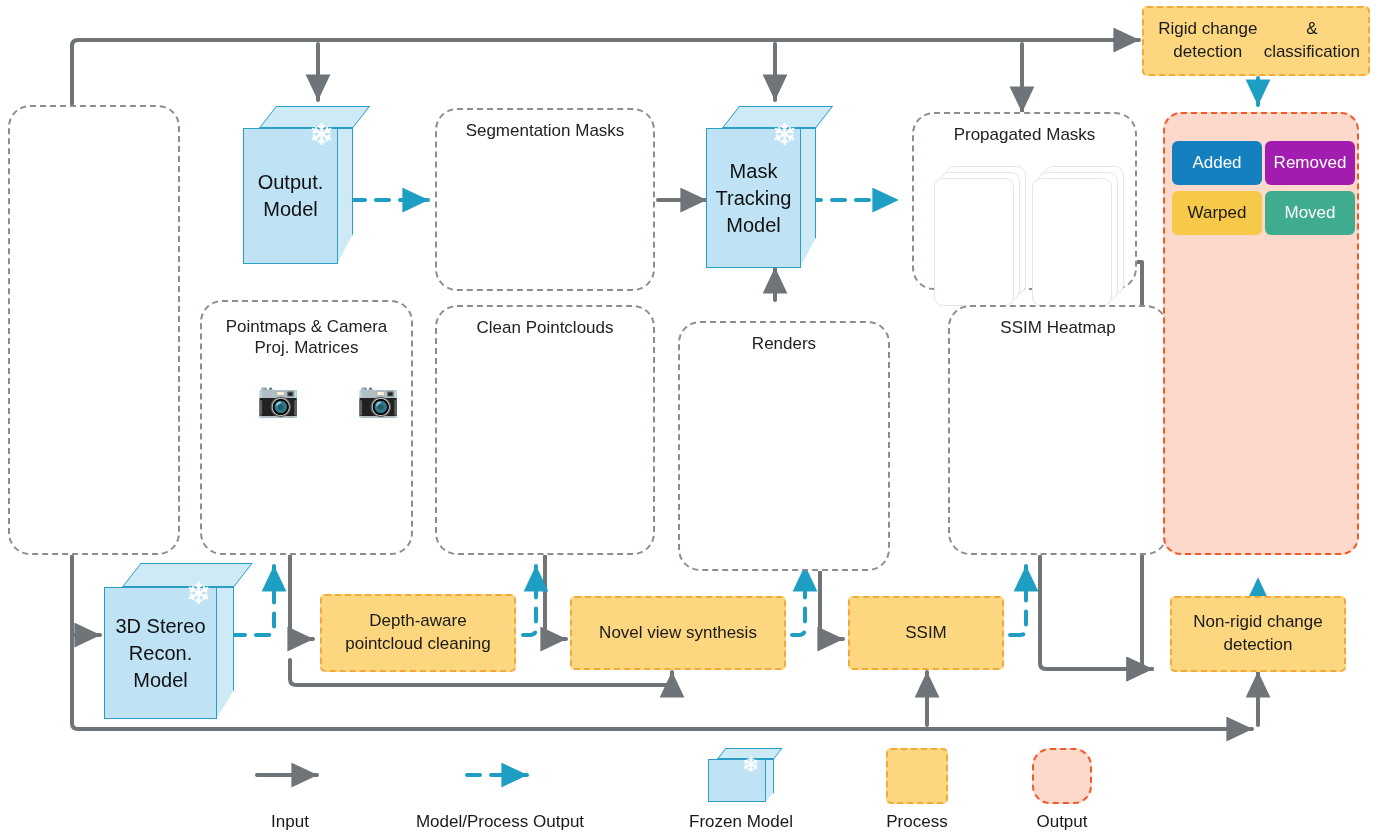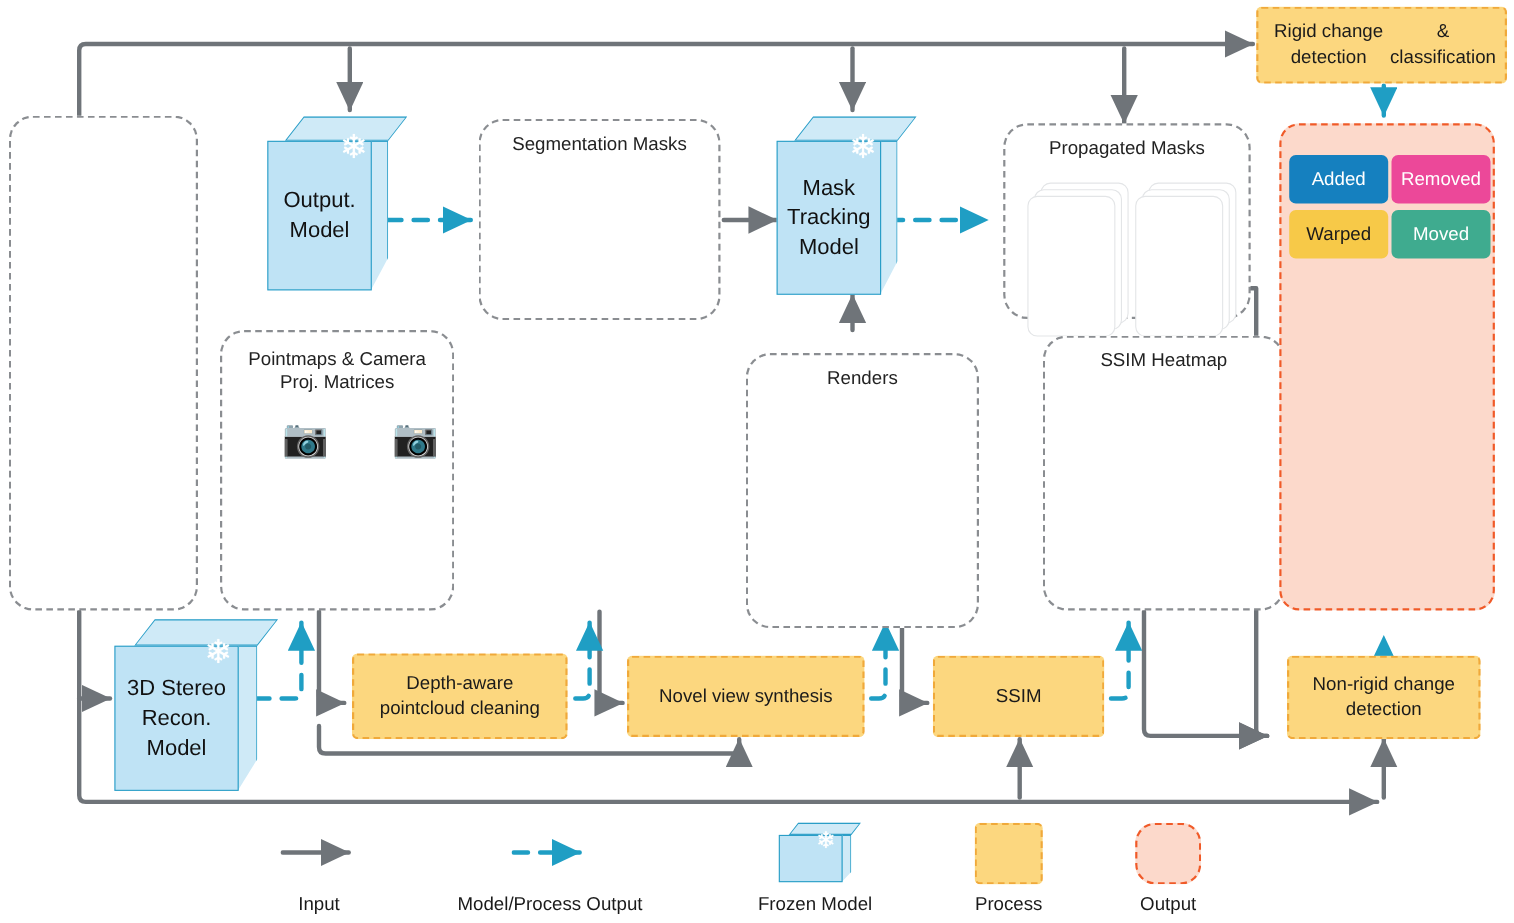--- a/index.html
+++ b/index.html
@@ -115,20 +115,23 @@
 
   <div class="dbox" style="left:200px;top:300px;width:213px;height:255px;">
     <div class="dlabel" style="top:14px;">
       <div>Pointmaps &amp; Camera</div>
       <div>Proj. Matrices</div>
     </div>
     <div class="cam" style="left:55px;top:80px;">📷</div>
     <div class="cam" style="left:155px;top:80px;">📷</div>
   </div>
 
+  <div class="dbox" style="left:435px;top:305px;width:220px;height:250px;">
+    <div class="dlabel">Clean Pointclouds</div>
+  </div>
 
   <div class="dbox" style="left:678px;top:321px;width:212px;height:250px;">
     <div class="dlabel">Renders</div>
   </div>
 
   <div class="dbox" style="left:948px;top:305px;width:220px;height:250px;">
     <div class="dlabel">SSIM Heatmap</div>
   </div>
 
   <div class="cube" style="left:243px;top:106px;width:110px;height:158px;">
@@ -183,21 +186,21 @@
 
   <div class="proc" style="left:1142px;top:6px;width:228px;height:70px;">
     <span>Rigid change detection</span>
     <span>&amp; classification</span>
   </div>
 
   <div class="outbox" style="left:1163px;top:112px;width:196px;height:443px;border-radius:18px;">
     <div class="badge" style="left:7px;top:27px;width:90px;height:44px;background:#1580bf;">
       <span>Added</span>
     </div>
-    <div class="badge" style="left:100px;top:27px;width:90px;height:44px;background:#ec4899;">
+    <div class="badge" style="left:100px;top:27px;width:90px;height:44px;background:#a21caf;">
       <span>Removed</span>
     </div>
     <div class="badge" style="left:7px;top:77px;width:90px;height:44px;background:#f7c948;color:#1a1a1a;">
       <span>Warped</span>
     </div>
     <div class="badge" style="left:100px;top:77px;width:90px;height:44px;background:#3fab8f;">
       <span>Moved</span>
     </div>
   </div>
 

